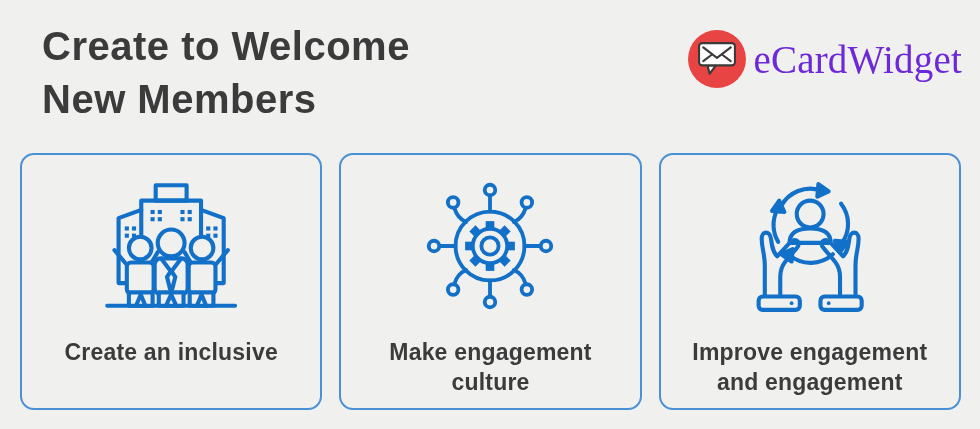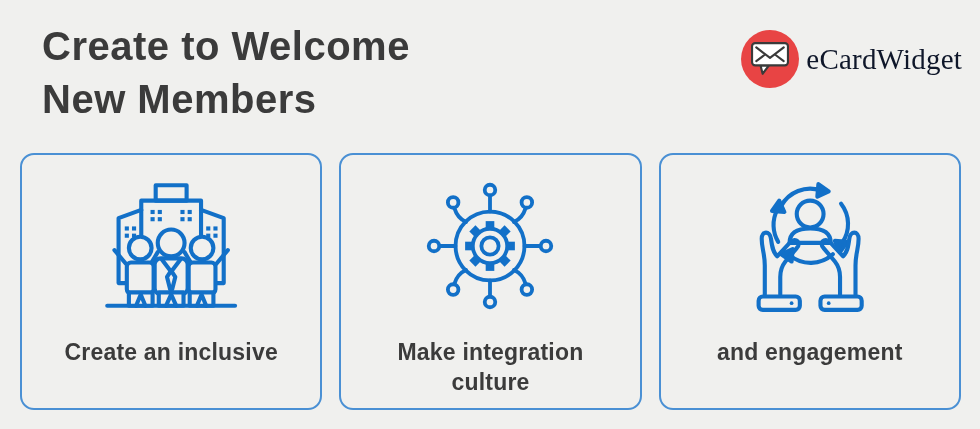--- a/index.html
+++ b/index.html
@@ -26,21 +26,21 @@
     position:absolute;top:30px;right:18px;
     display:flex;align-items:center;gap:7px;
   }
   .logo-circle{
     width:58px;height:58px;border-radius:50%;
     background:var(--logo-red);
     display:flex;align-items:center;justify-content:center;
   }
   .logo-text{
     font-family:"Liberation Serif","DejaVu Serif",serif;
-    font-size:29px;color:#0f172a;letter-spacing:.2px;
+    font-size:39px;color:#6d28d9;letter-spacing:.2px;
   }
   .cards{
     position:absolute;top:153px;left:20px;width:941px;
     display:flex;gap:17px;
   }
   .card{
     flex:1;height:257px;
     border:2px solid var(--card-border);
     border-radius:14px;
     display:flex;flex-direction:column;align-items:center;
@@ -170,21 +170,21 @@
         <circle class="sn" cx="31.5" cy="24.5" r="5.5"></circle>
         <path class="s" d="M95,45 Q104,41 107,31"></path>
         <circle class="sn" cx="108.5" cy="24.5" r="5.5"></circle>
         <path class="s" d="M45,95 Q36,99 33,109"></path>
         <circle class="sn" cx="31.5" cy="115.5" r="5.5"></circle>
         <path class="s" d="M95,95 Q104,99 107,109"></path>
         <circle class="sn" cx="108.5" cy="115.5" r="5.5"></circle>
       </svg>
     </div>
     <div class="card-label">
-      <div>Make integration</div>
+      <div>Make engagement</div>
       <div>culture</div>
     </div>
   </div>
 
   <div class="card">
     <div class="icon-wrap">
       <svg class="icon-svg" viewBox="0 0 140 130">
 
         <path class="s" d="M42,26 A32,32 0 0 1 80,11" stroke-width="3.6"></path>
         <path class="sf" d="M78,5 L88,12 L77,17 Z" stroke-width="1" style="fill:var(--icon-blue)"></path>
@@ -203,17 +203,18 @@
         <circle class="dot" cx="52" cy="120.5" r="1.8"></circle>
 
         <g transform="translate(140,0) scale(-1,1)">
           <path class="s" d="M26,112 L26,84 C26,72 23,68 23,58 C23,50 31,50 32,58 C33,66 34,71 38,75 L51,61 C56,56 62,62 57,67 L46,80 C42,85 41,89 41,95 L41,112"></path>
           <rect class="s" x="20" y="114" width="40" height="13" rx="4"></rect>
           <circle class="dot" cx="52" cy="120.5" r="1.8"></circle>
         </g>
       </svg>
     </div>
     <div class="card-label">
+      <div>Improve engagement</div>
       <div>and engagement</div>
     </div>
   </div>
 
 </div>
 
 </body></html>

